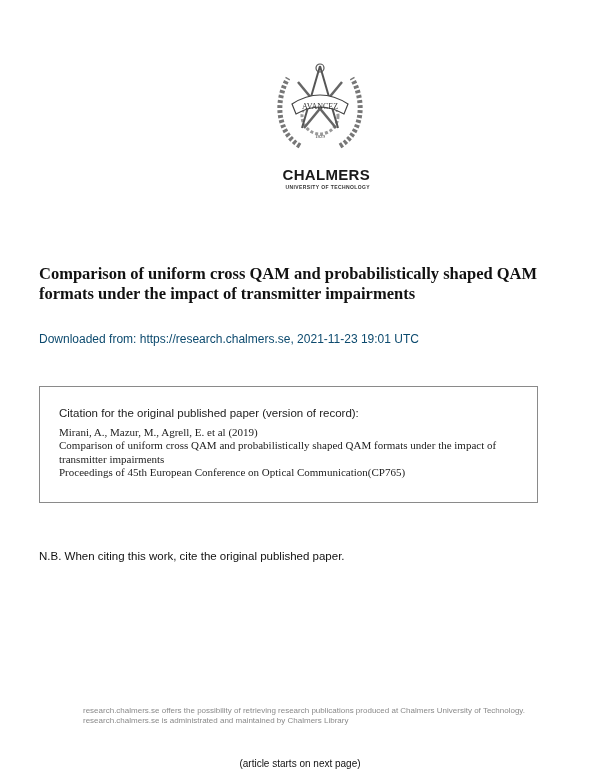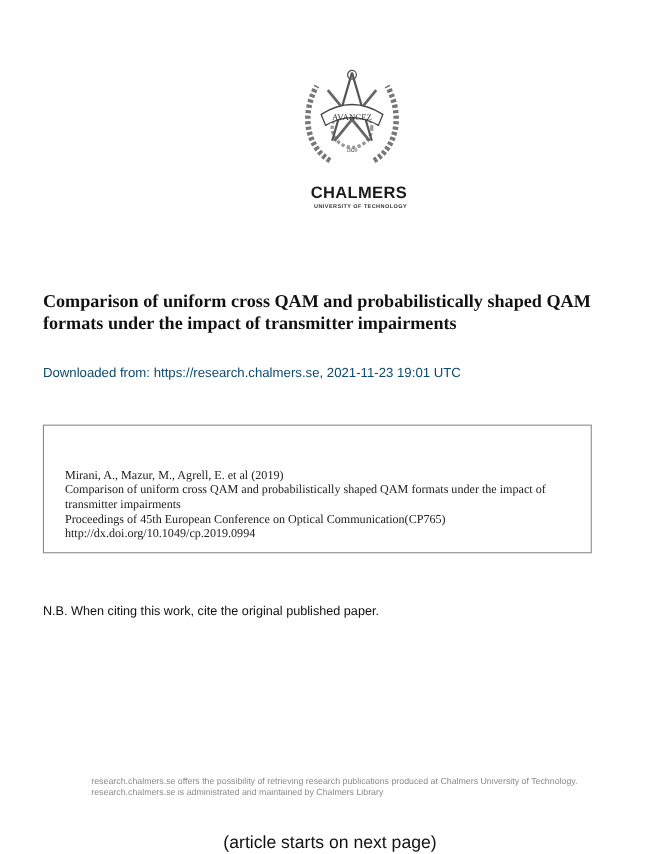--- a/index.html
+++ b/index.html
@@ -8,21 +8,21 @@
     .seal { width: 100px; height: 100px; margin: 0 auto; }
     .brand { font-family: "Liberation Sans", sans-serif; font-weight: bold; font-size: 15px; letter-spacing: 0.3px; margin-top: 4px; color: #1a1a1a; }
     .brand-sub { font-family: "Liberation Sans", sans-serif; font-weight: bold; font-size: 5px; letter-spacing: 0.4px; color: #333; margin-top: 1px; }
     .title { position: absolute; left: 39px; top: 264px; width: 520px; font-family: "Liberation Serif", serif; font-weight: bold; font-size: 16.5px; line-height: 20px; color: #111; }
     .downloaded { position: absolute; left: 39px; top: 332px; font-family: "Liberation Sans", sans-serif; font-size: 12px; color: #0c4a6e; }
     .citation-box { position: absolute; left: 39px; top: 386px; width: 499px; height: 117px; border: 1px solid #8a8a8a; box-sizing: border-box; }
     .cit-head { position: absolute; left: 19px; top: 20px; font-family: "Liberation Sans", sans-serif; font-size: 11.5px; color: #222; }
     .cit-body { position: absolute; left: 19px; top: 39px; width: 470px; font-family: Liberation Serif, serif; font-size: 11px; line-height: 13.3px; color: #222; }
     .nb { position: absolute; left: 39px; top: 550px; font-family: "Liberation Sans", sans-serif; font-size: 11.5px; color: #111; }
     .footer { position: absolute; left: 39px; top: 706px; font-family: "Liberation Sans", sans-serif; font-size: 8px; line-height: 10px; color: #8a8a8a; width: 540px; margin-left: 44px; }
-    .next { position: absolute; left: 0; width: 600px; top: 758px; text-align: center; font-family: "Liberation Sans", sans-serif; font-size: 16px; color: #111; }
+    .next { position: absolute; left: 0; width: 600px; top: 758px; text-align: center; font-family: "Liberation Sans", sans-serif; font-size: 10px; color: #111; }
     .line { display: block; white-space: nowrap; }
     .cit-body .line { white-space: normal; }
   </style>
 </head>
 <body>
 
 <div class="logo">
   <svg class="seal" viewBox="0 0 100 100">
     <g fill="none" stroke="#777" stroke-width="1.2">
       <path d="M30 88 C8 75 4 45 18 20" stroke-width="5" stroke-dasharray="3 2"></path>
@@ -40,25 +40,25 @@
   </svg>
   <div class="brand">CHALMERS</div>
   <div class="brand-sub">UNIVERSITY OF TECHNOLOGY</div>
 </div>
 
 <div class="title">Comparison of uniform cross QAM and probabilistically shaped QAM formats under the impact of transmitter impairments</div>
 
 <div class="downloaded">Downloaded from: https://research.chalmers.se, 2021-11-23 19:01 UTC</div>
 
 <div class="citation-box">
+  <div class="cit-head">Citation for the original published paper (version of record):</div>
   <div class="cit-body">
     <span class="line">Mirani, A., Mazur, M., Agrell, E. et al (2019)</span>
     <span class="line">Comparison of uniform cross QAM and probabilistically shaped QAM formats under the impact of transmitter impairments</span>
     <span class="line">Proceedings of 45th European Conference on Optical Communication(CP765)</span>
-    <span class="line">http://dx.doi.org/10.1049/cp.2019.0994</span>
   </div>
 </div>
 
 <div class="nb">N.B. When citing this work, cite the original published paper.</div>
 
 <div class="footer">
   <span class="line">research.chalmers.se offers the possibility of retrieving research publications produced at Chalmers University of Technology.</span>
   <span class="line">research.chalmers.se is administrated and maintained by Chalmers Library</span>
 </div>
 

